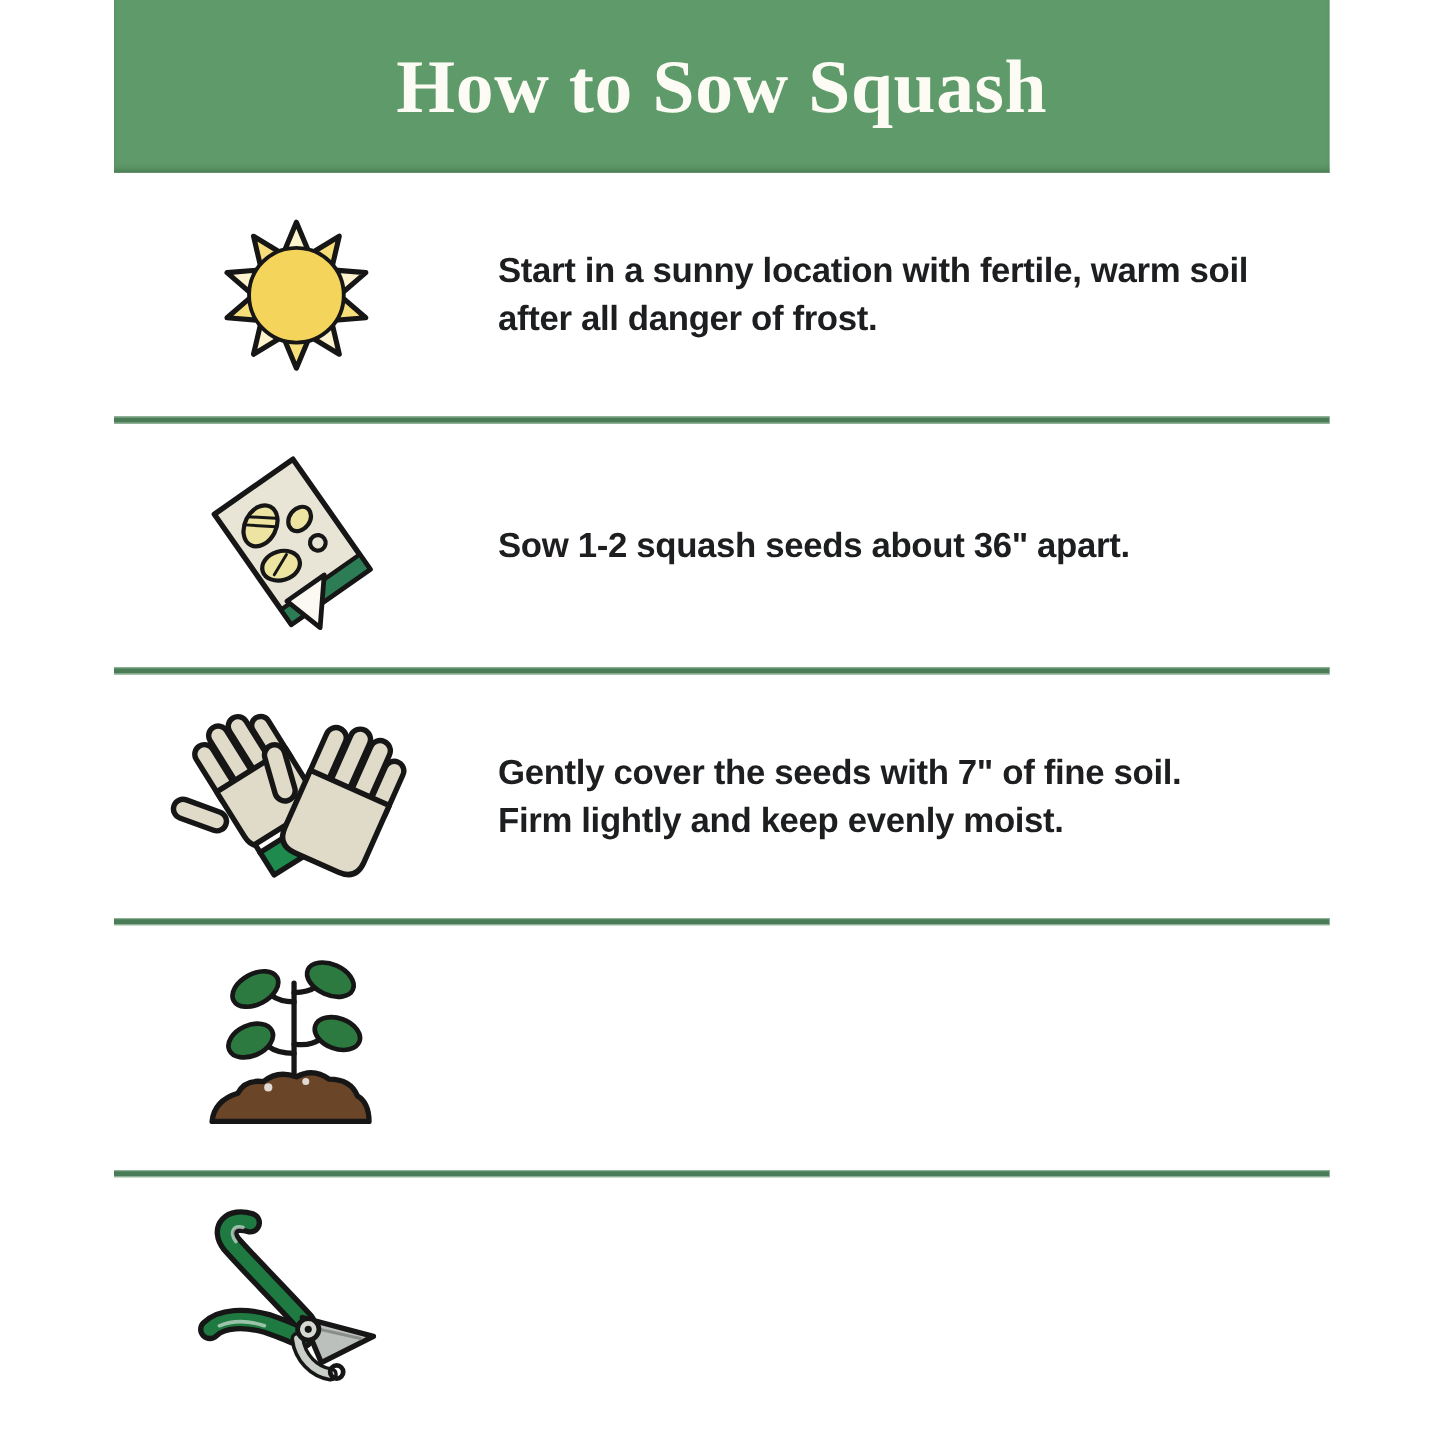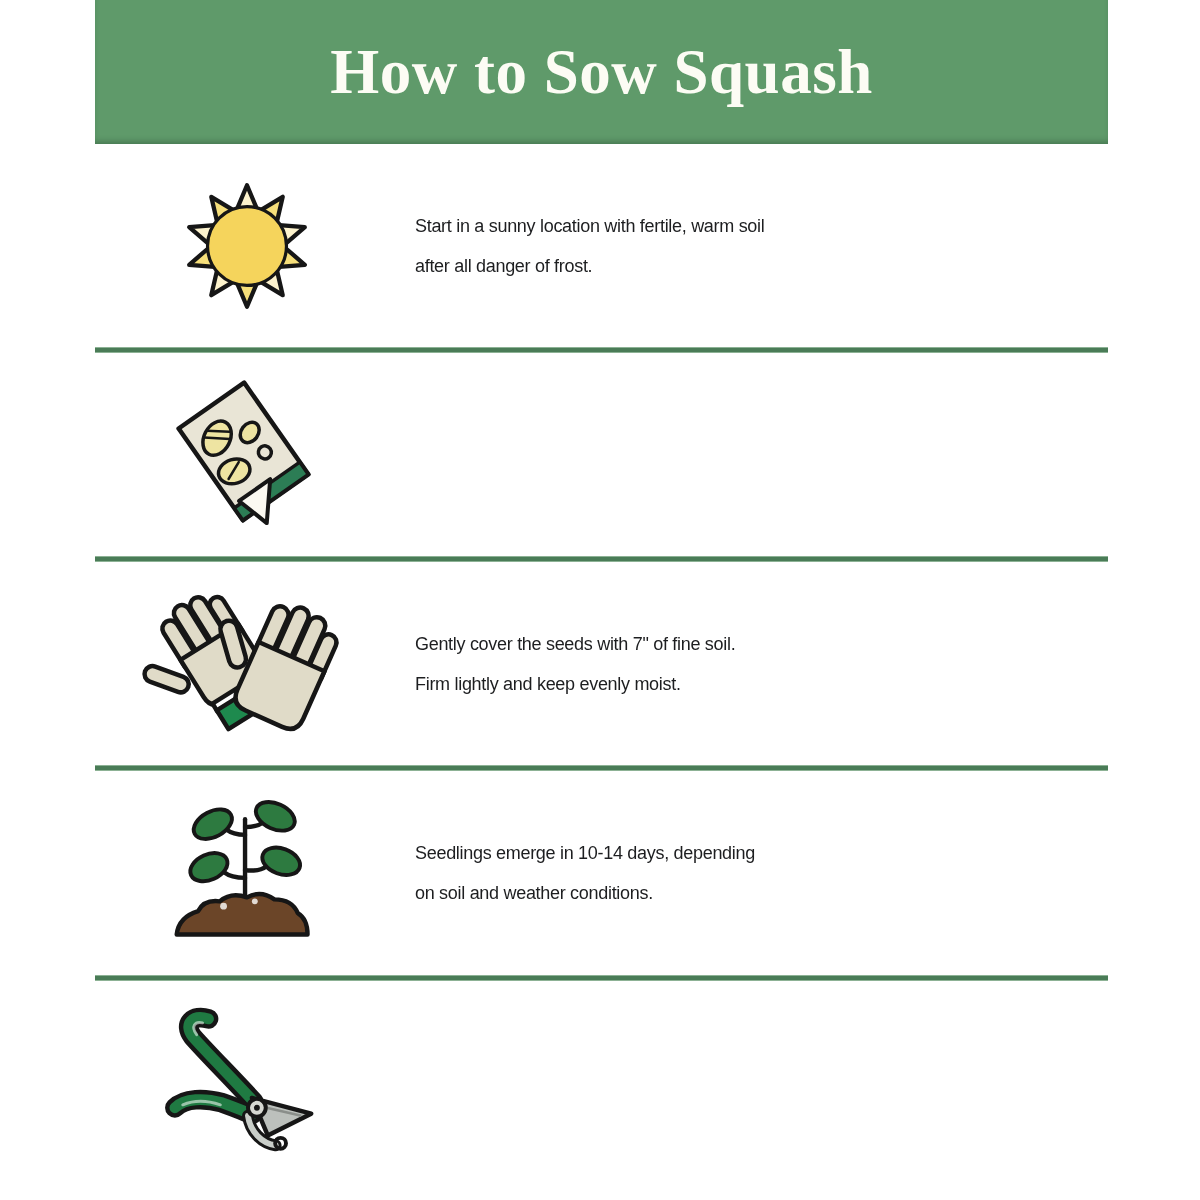--- a/index.html
+++ b/index.html
@@ -45,22 +45,22 @@
   .icon-cell {
     width: 320px;
     flex: none;
     box-sizing: border-box;
     padding-right: 16px;
     display: flex; align-items: center; justify-content: center;
   }
   .icon-cell svg { overflow: visible; display: block; }
   .step-text {
     margin: 0;
-    font-size: 18px;
-    font-weight: 400;
+    font-size: 29px;
+    font-weight: 700;
     letter-spacing: -0.3px;
     line-height: 40px;
     color: var(--text-color, #1d1e20);
     white-space: pre;
   }
   .divider {
     flex: none;
     height: 4px;
     background: var(--divider, #4a7c57);
     border-top: 1px solid #8db295;
@@ -116,20 +116,21 @@
               <circle cx="109" cy="99" r="6.5" fill="none"></circle>
             </g>
             <g stroke="#161616" stroke-width="2.5" stroke-linecap="round">
               <path d="M68,52 L88,68" fill="none"></path>
               <path d="M74,48 L92,62" fill="none"></path>
               <path d="M64,100 L82,92" fill="none"></path>
             </g>
           </g>
         </svg>
       </div>
+      <p class="step-text">Sow 1-2 squash seeds about 36" apart.</p>
     </section>
 
     <div class="divider"></div>
 
     <section class="step">
       <div class="icon-cell">
         <svg width="190" height="172" viewBox="0 0 190 172">
 
           <g transform="translate(14,22) rotate(-32 55 70)" fill="#e0dbc8" stroke="#161616" stroke-width="4.5" stroke-linejoin="round" stroke-linecap="round">
             <rect x="-4" y="26" width="16" height="46" rx="8" transform="rotate(-38 4 49)"></rect>
@@ -172,22 +173,20 @@
             <ellipse cx="55" cy="35" rx="21" ry="13" transform="rotate(-28 55 35)"></ellipse>
             <ellipse cx="119" cy="27" rx="21" ry="13" transform="rotate(24 119 27)"></ellipse>
             <ellipse cx="51" cy="79" rx="20" ry="13" transform="rotate(-24 51 79)"></ellipse>
             <ellipse cx="125" cy="73" rx="20" ry="13" transform="rotate(20 125 73)"></ellipse>
           </g>
           <path d="M18,148 Q20,130 40,124 Q46,112 62,114 Q74,104 90,110 Q104,102 118,112 Q136,112 142,126 Q152,132 152,148 Z" fill="#6b4528" stroke="#161616" stroke-width="4.5" stroke-linejoin="round"></path>
           <circle cx="66" cy="119" r="3.5" fill="#ffffff" opacity="0.8"></circle>
           <circle cx="98" cy="114" r="3" fill="#ffffff" opacity="0.8"></circle>
         </svg>
       </div>
-      <p class="step-text">Seedlings emerge in 10-14 days, depending
-on soil and weather conditions.</p>
     </section>
 
     <div class="divider"></div>
 
     <section class="step last">
       <div class="icon-cell">
         <svg width="168" height="158" viewBox="0 0 170 160">
 
           <g fill="none" stroke="#161616" stroke-linecap="round">
             <path d="M46,8 C30,3 20,13 30,26 C44,42 72,70 92,92" stroke-width="20"></path>

